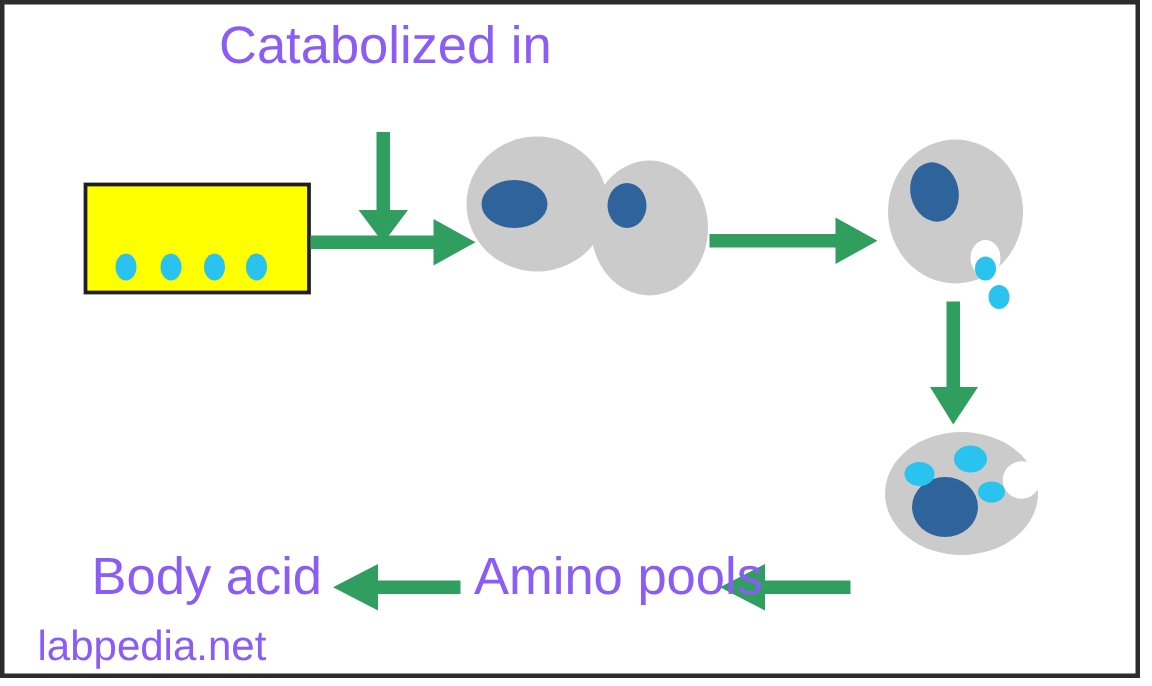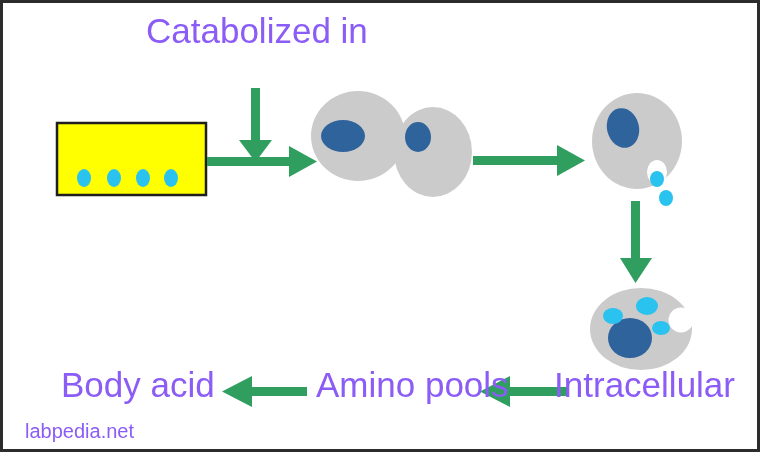--- a/index.html
+++ b/index.html
@@ -21,21 +21,21 @@
   .diagram-svg { position:absolute; left:0; top:0; }
   .label {
     position:absolute;
     white-space:nowrap;
     font-size:35px;
     line-height:38px;
   }
   .label .line { display:block; }
   .label-albumin { font-size:35px; }
   .label-intracellular { text-align:right; }
-  .watermark { position:absolute; font-size:20px; line-height:30px; }
+  .watermark { position:absolute; font-size:28px; line-height:30px; }
 </style>
 </head>
 <body>
 
 <div class="canvas">
 
   <div class="frame"></div>
 
   <svg class="diagram-svg" width="768" height="457" viewBox="0 0 768 457">
 
@@ -76,21 +76,20 @@
     <path d="M307,387 L252,387 L252,376 L222,391.5 L252,407 L252,396 L307,396 Z" fill="#2f9e5f"></path>
   </svg>
 
   <div class="label" style="left:146px; top:14px; line-height:34px;">
     <span class="line">Catabolized in</span>
   </div>
 
 
 
   <div class="label label-intracellular" style="left:553px; top:366px; width:182px;">
-    <span class="line">Intracellular</span>
   </div>
 
   <div class="label" style="left:316px; top:366px;">Amino pools</div>
 
   <div class="label" style="left:61px; top:366px;">Body acid</div>
 
   <div class="watermark" style="left:25px; top:416px;">labpedia.net</div>
 
 </div>
 

